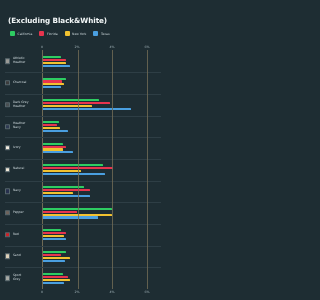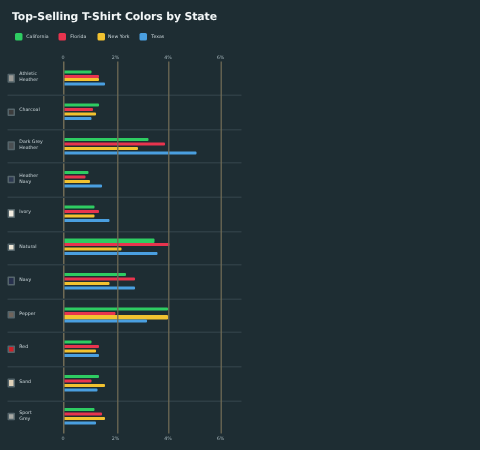--- a/index.html
+++ b/index.html
@@ -43,21 +43,22 @@
   }
   .cat-swatch{width:3.4px;height:3.4px;border-radius:0.6px;flex:none;border:0.3px solid #55656b;}
   .cat-text{font-size:3.1px;color:#ccd7db;line-height:1.25;white-space:pre-line;}
 </style>
 </head>
 <body>
 
 <div class="wrap">
 
   <div class="title">
-    <span>Top-Selling T-Shirt Colors by State</span><br>
+    <br>
+    <span>(Excluding Black&amp;White)</span>
   </div>
 
   <div class="legend" id="legend">
       <div class="legend-item">
         <span class="legend-swatch" style="background: rgb(46, 204, 98);"></span>
         <span class="legend-label">California</span>
       </div>
       <div class="legend-item">
         <span class="legend-swatch" style="background: rgb(232, 52, 78);"></span>
         <span class="legend-label">Florida</span>

